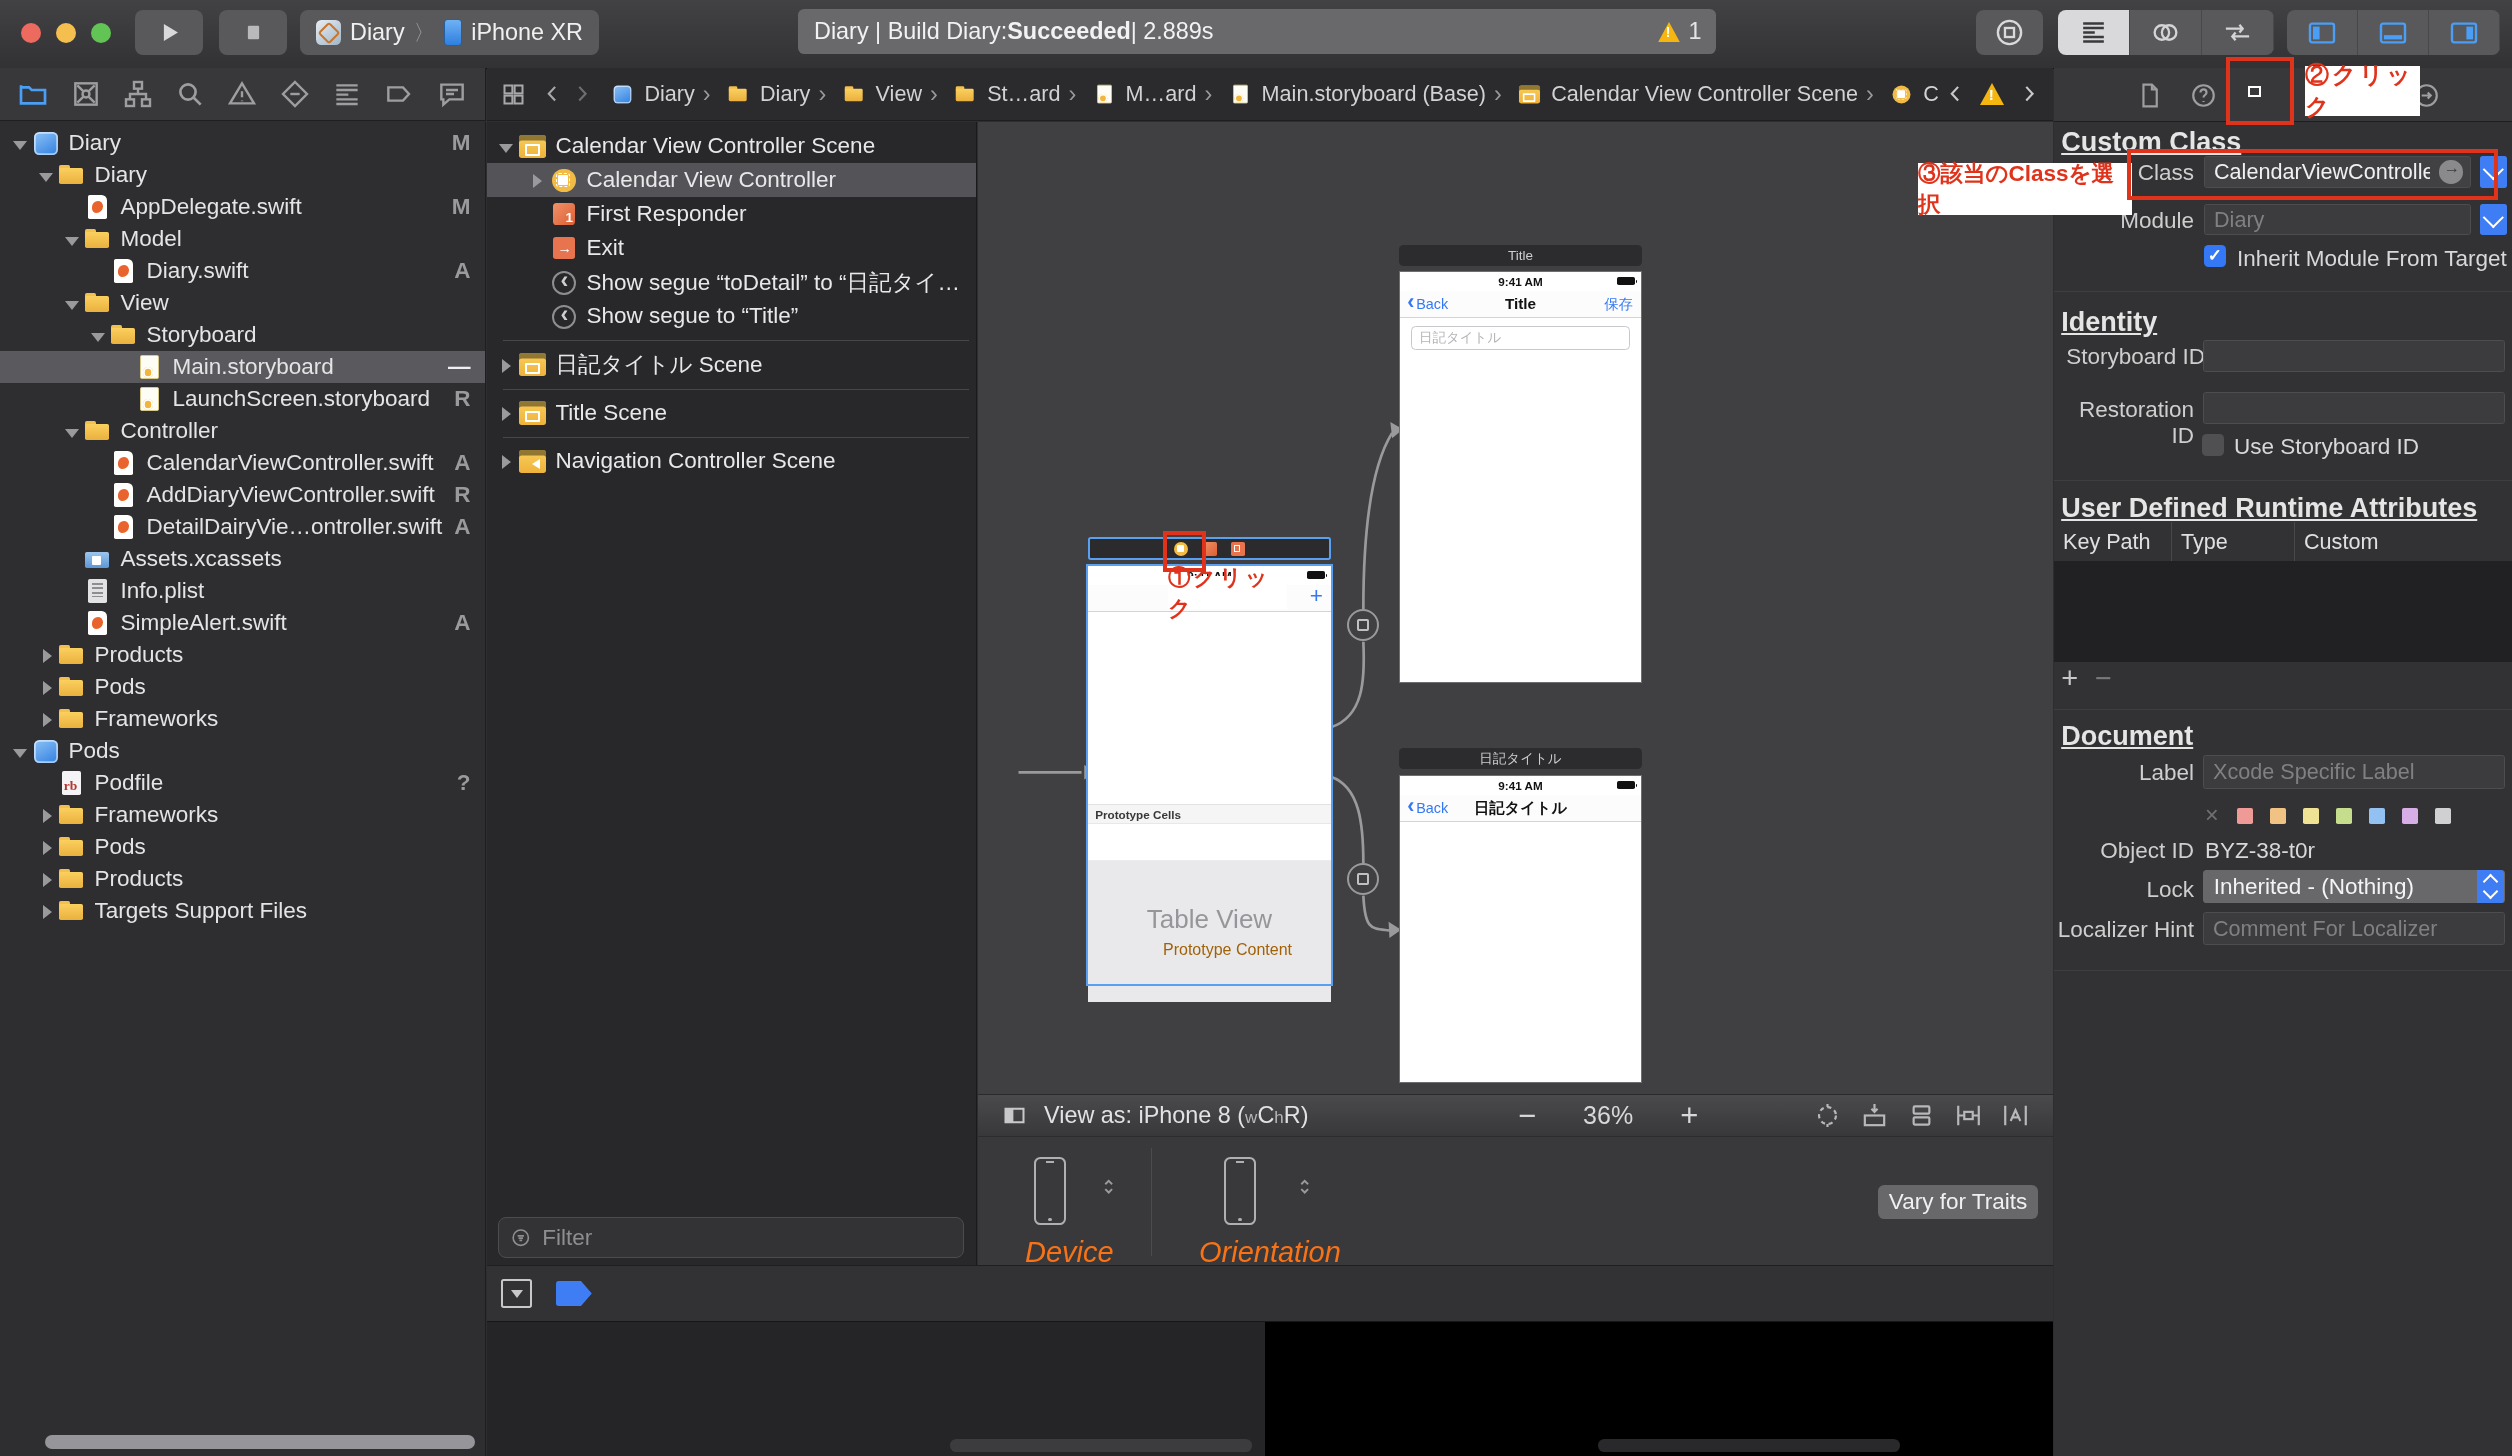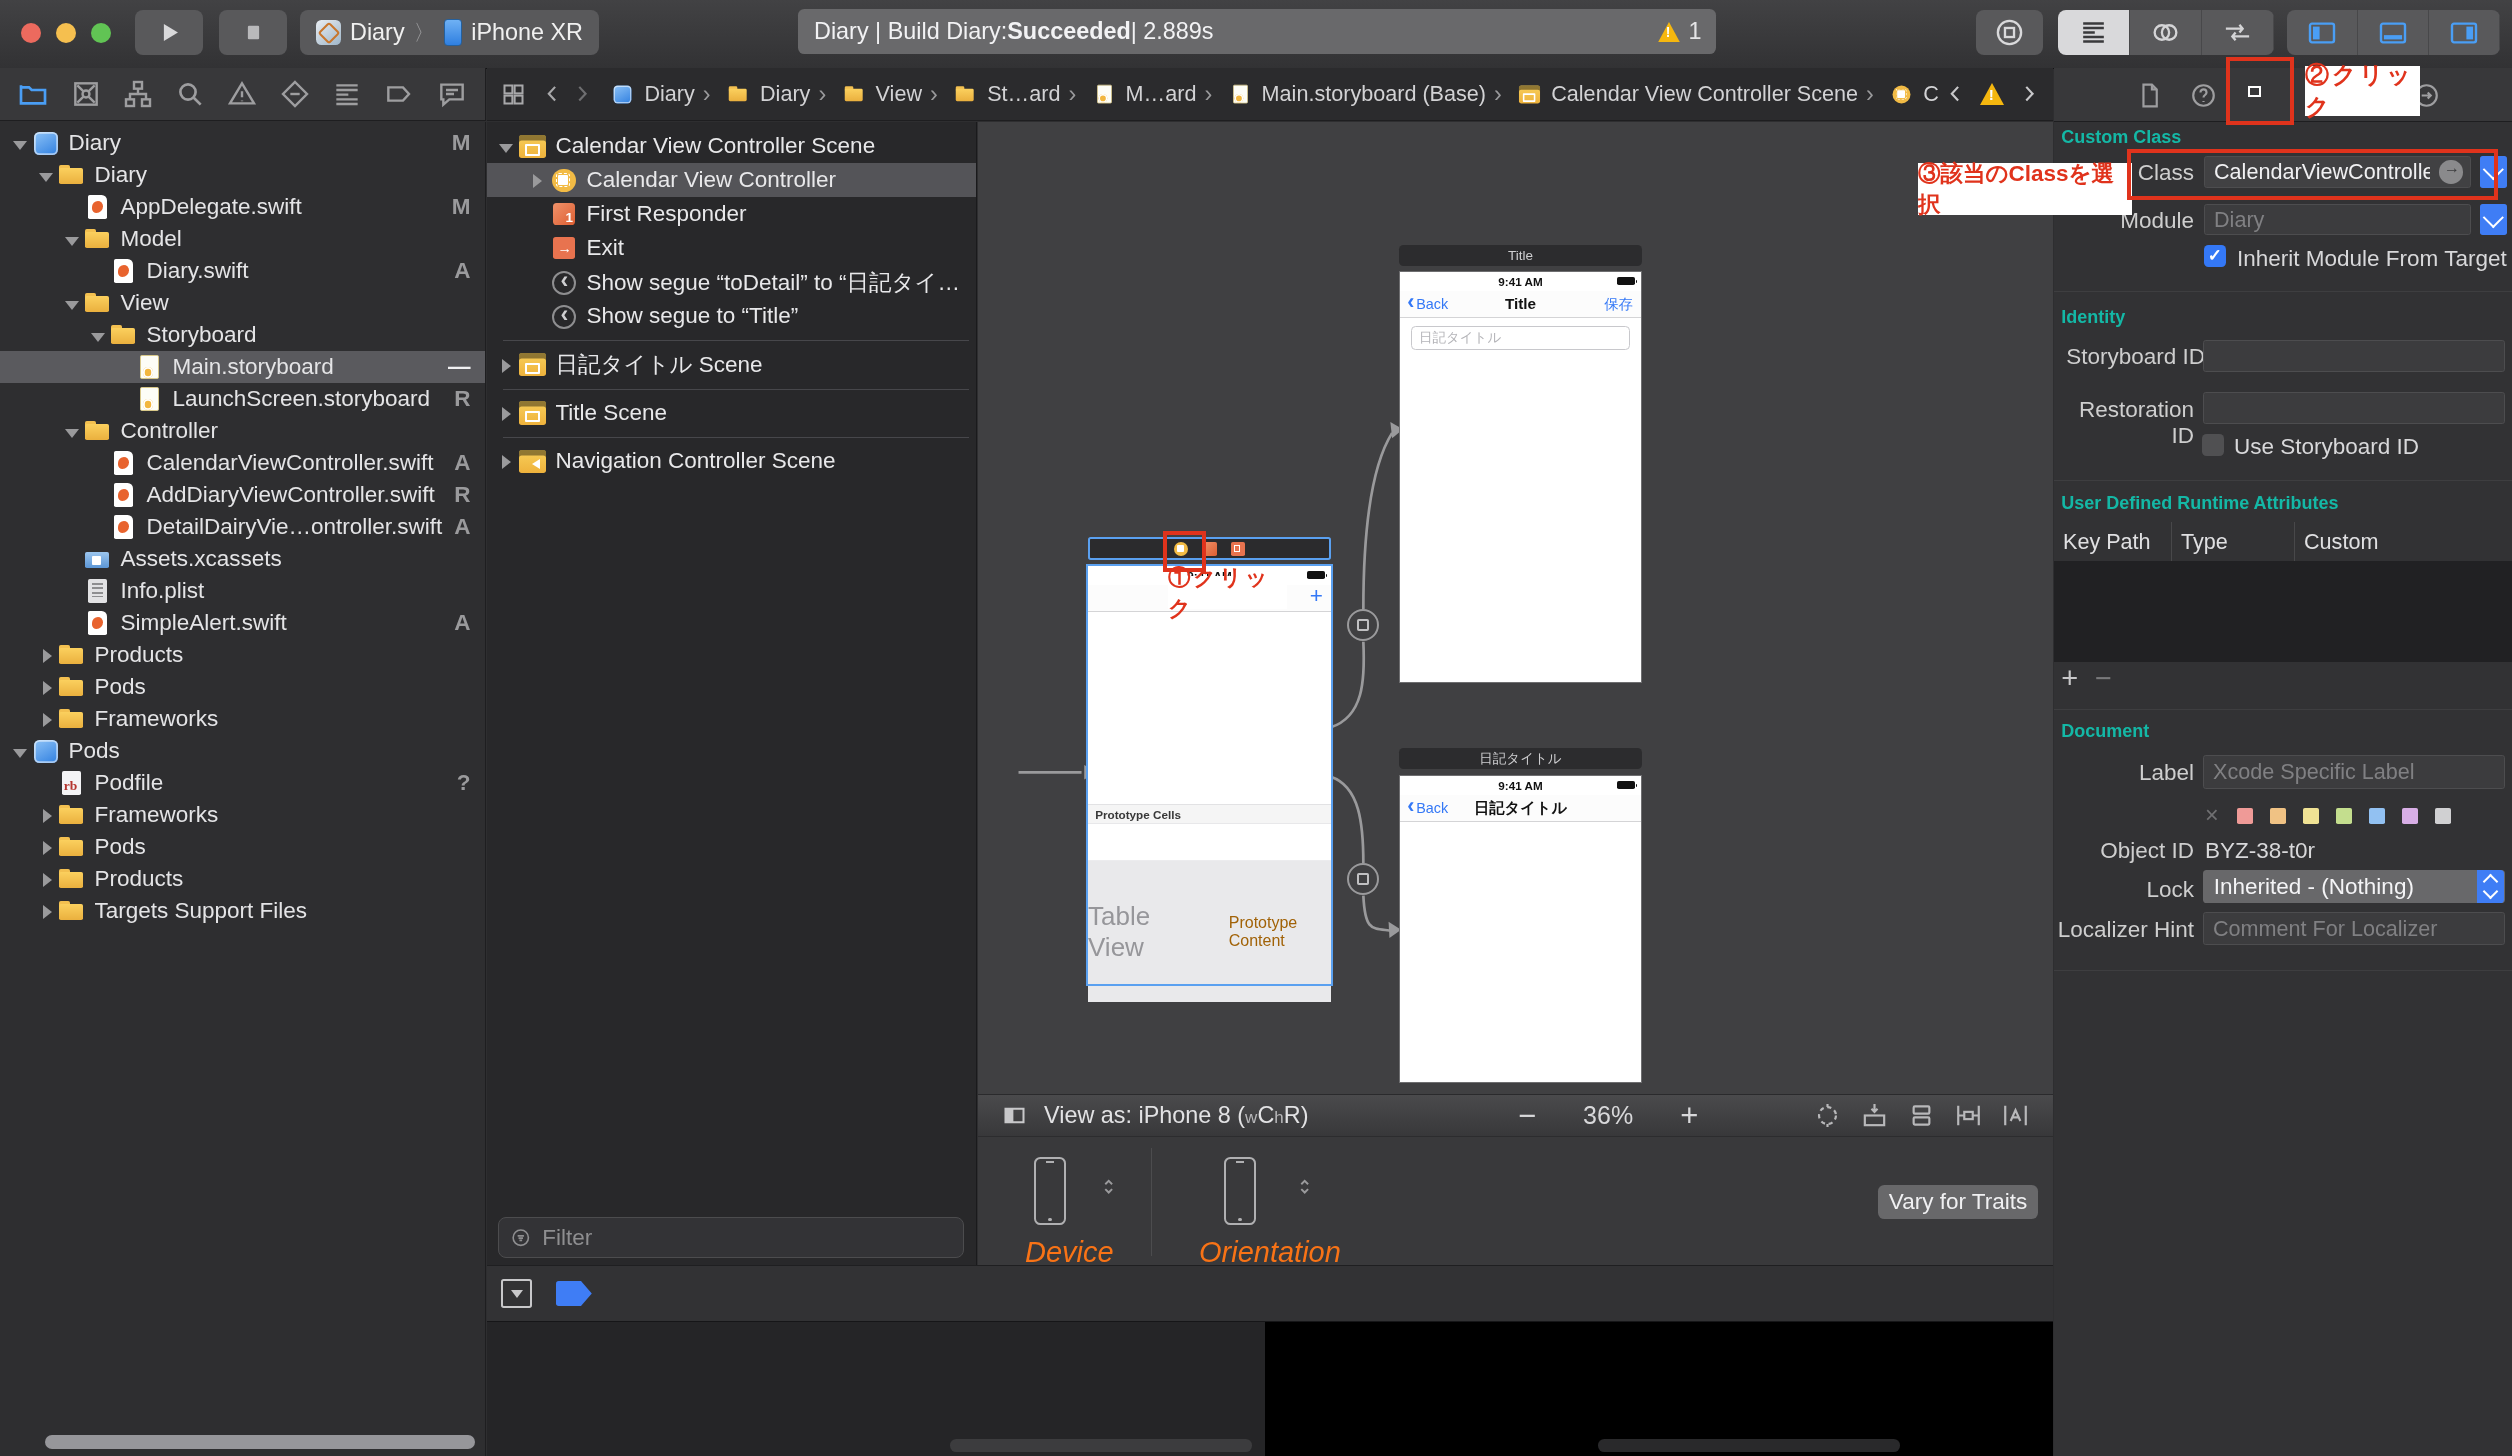--- a/index.html
+++ b/index.html
@@ -133,21 +133,21 @@
     font-size:15.3px;color:#111;background:#fcfcfc;}
   .vnav .back{color:#3478f6;margin-left:7.2px;display:flex;align-items:center;gap:1.8px;font-size:14.4px;}
   .vnav .back::before{content:"‹";font-size:21.6px;margin-top:-3.6px;font-weight:bold;}
   .vnav .ttl{position:absolute;left:0;right:0;text-align:center;font-weight:bold;font-size:15.3px;}
   .vnav .rightitem{margin-left:auto;margin-right:8px;color:#3478f6;font-size:14.4px;z-index:1;}
   .vnav .plus{font-size:22.5px;line-height:1;margin-top:-2.7px;}
   .scenelabel{width:243px;height:21px;background:#2c2c2e;border-radius:4.5px;color:#cfcfd1;
     font-size:13.5px;display:flex;align-items:center;justify-content:center;}
   .ptc-header{height:18px;background:#f5f5f5;border-top:0.9px solid #e2e2e4;border-bottom:0.9px solid #e8e8ea;
     display:flex;align-items:center;font:bold 11.7px "Liberation Sans",sans-serif;color:#383838;padding-left:7.2px;}
-  .tv-gray{background:#e9e9eb;display:flex;flex-direction:row;align-items:center;justify-content:center;gap:5.4px;}
+  .tv-gray{background:#e9e9eb;display:flex;flex-direction:column;align-items:center;justify-content:center;gap:5.4px;}
   .tv-gray .t1{color:#96969a;font-size:26px;}
   .tv-gray .t2{color:#a16207;font-size:16px;margin-left:36px;}
   .iosfield{margin:8px 10.8px 0;height:21.6px;border:0.9px solid #c8c8cc;border-radius:4.5px;display:flex;align-items:center;}
   .iosfield input{border:none;outline:none;background:transparent;font-size:13.5px;color:#333;padding:0 7.2px;width:100%;font-family:"Liberation Sans",sans-serif;}
   .iosfield input::placeholder{color:#b4b4b8;}
   .connring{position:absolute;width:32px;height:32px;border-radius:50%;border:2.7px solid #9a9a9c;background:#404042;box-sizing:border-box;}
   .connring::after{content:"";position:absolute;inset:8px;border:2.3px solid #c0c0c2;border-radius:1.8px;}
 
   
   .cbottom{left:978px;top:1094px;width:1075px;height:42px;background:linear-gradient(#4a4a4c,#38383a);border-top:0.9px solid #2a2a2c;
@@ -172,21 +172,21 @@
     display:flex;align-items:center;padding-left:14.4px;box-sizing:border-box;gap:23.4px;}
   .dbgtoggle{width:31px;height:29px;border:2.3px solid #c8c8ca;border-radius:2.7px;display:flex;align-items:center;justify-content:center;box-sizing:border-box;}
   .dbgtoggle::after{content:"";border:6.3px solid transparent;border-top:8px solid #c8c8ca;margin-top:6.3px;}
   .bparrow{width:36px;height:25px;background:#3f7df5;clip-path:polygon(0 0,70% 0,100% 50%,70% 100%,0 100%);border-radius:2.7px;}
   .dbgleft{left:487px;top:1322px;width:778px;height:135px;background:#252527;}
   .dbgright{left:1265px;top:1322px;width:788px;height:135px;background:#000;}
   .dthumb{position:absolute;height:12.6px;border-radius:6.3px;}
 
   
   .inspector{left:2054px;top:122px;width:458px;height:1334px;background:#323234;font-size:22.5px;}
-  .ihdr{position:absolute;left:7.2px;color:#14b8a6;font-weight:bold;font-size:18px;}
+  .ihdr{position:absolute;left:7.2px;color:#e5e5e5;font-weight:bold;font-size:27px;text-decoration:underline;}
   .ilbl{position:absolute;width:140px;text-align:right;color:#cecece;}
   .ifield{position:absolute;background:#3c3c3e;border:0.9px solid #4d4d4f;border-radius:2.7px;box-sizing:border-box;display:flex;align-items:center;}
   .ifield input{background:transparent;border:none;outline:none;color:#f0f0f2;font-size:21.6px;padding:0 9px;width:100%;font-family:"Liberation Sans",sans-serif;}
   .ifield input::placeholder{color:#808083;}
   .stepper{position:absolute;width:27px;background:#3f7df5;border-radius:2.7px;display:flex;align-items:center;justify-content:center;color:#fff;}
   .chev{width:12.6px;height:12.6px;border-right:2.7px solid #fff;border-bottom:2.7px solid #fff;transform:rotate(45deg);margin-top:-5.4px;}
   .updnchev{display:flex;flex-direction:column;gap:2.7px;align-items:center;}
   .updnchev i{width:9px;height:9px;border-right:2.7px solid #fff;border-bottom:2.7px solid #fff;display:block;}
   .updnchev .u{transform:rotate(-135deg);margin-bottom:-1.8px;}
   .updnchev .d{transform:rotate(45deg);margin-top:-1.8px;}

